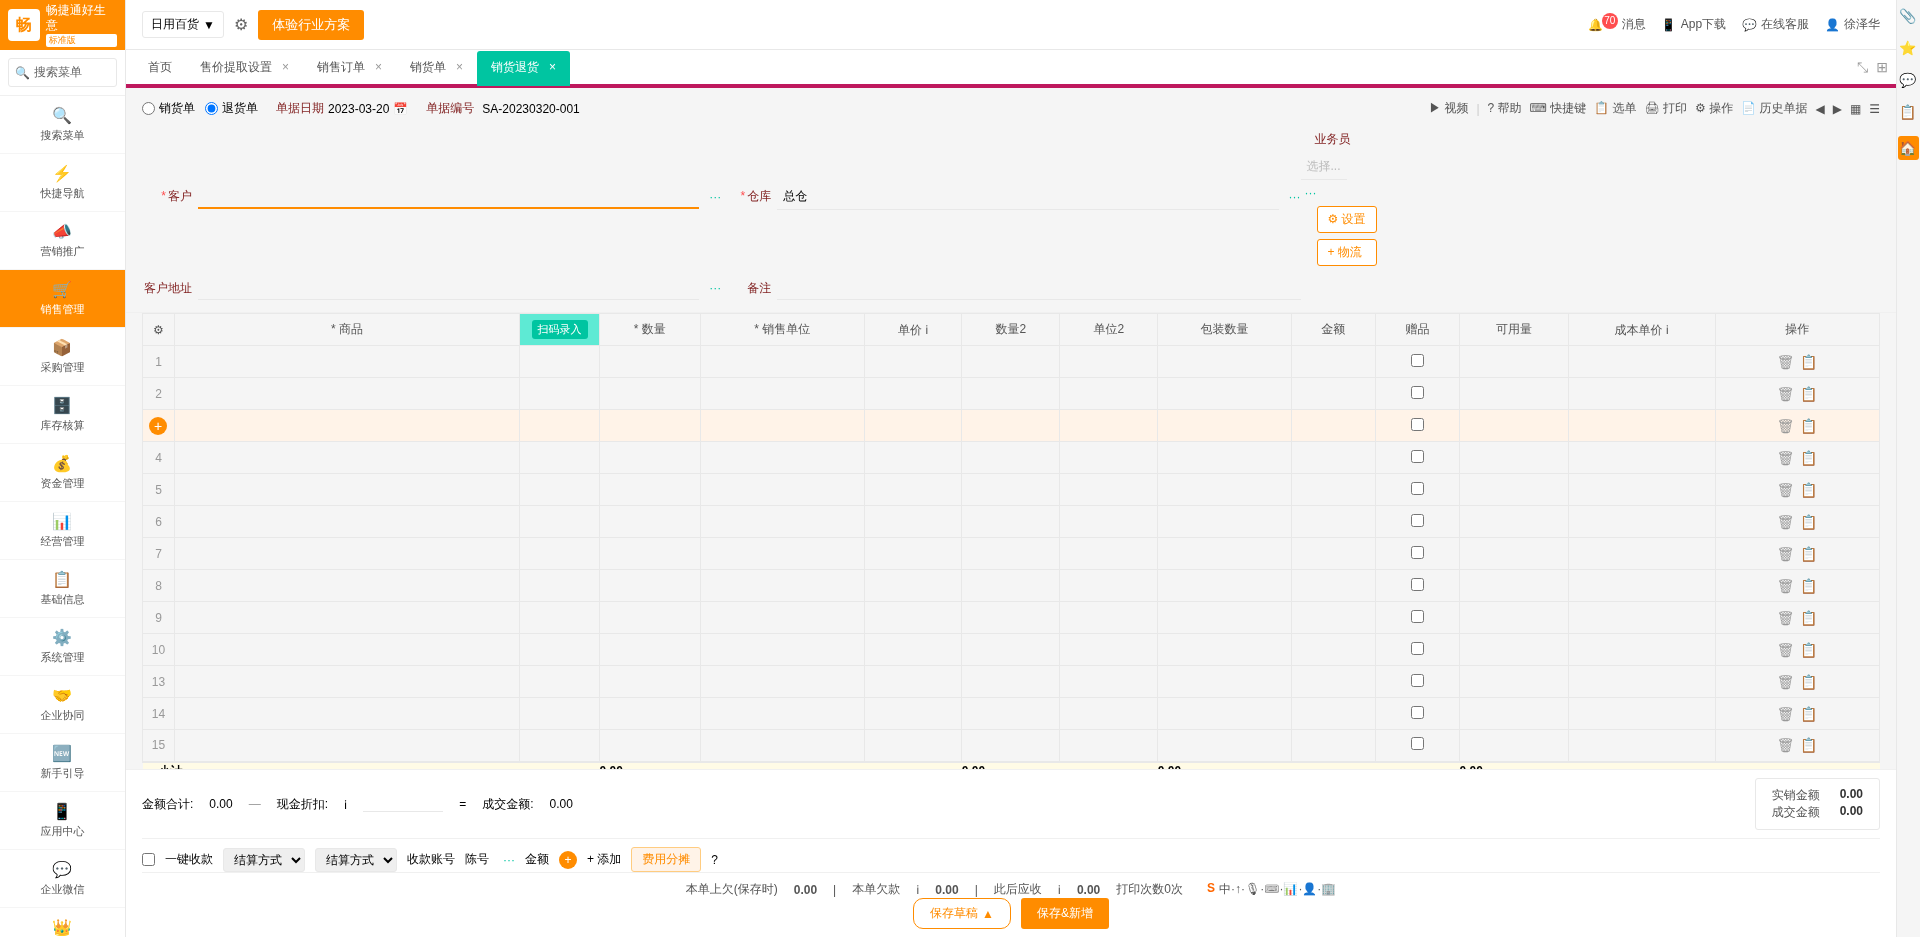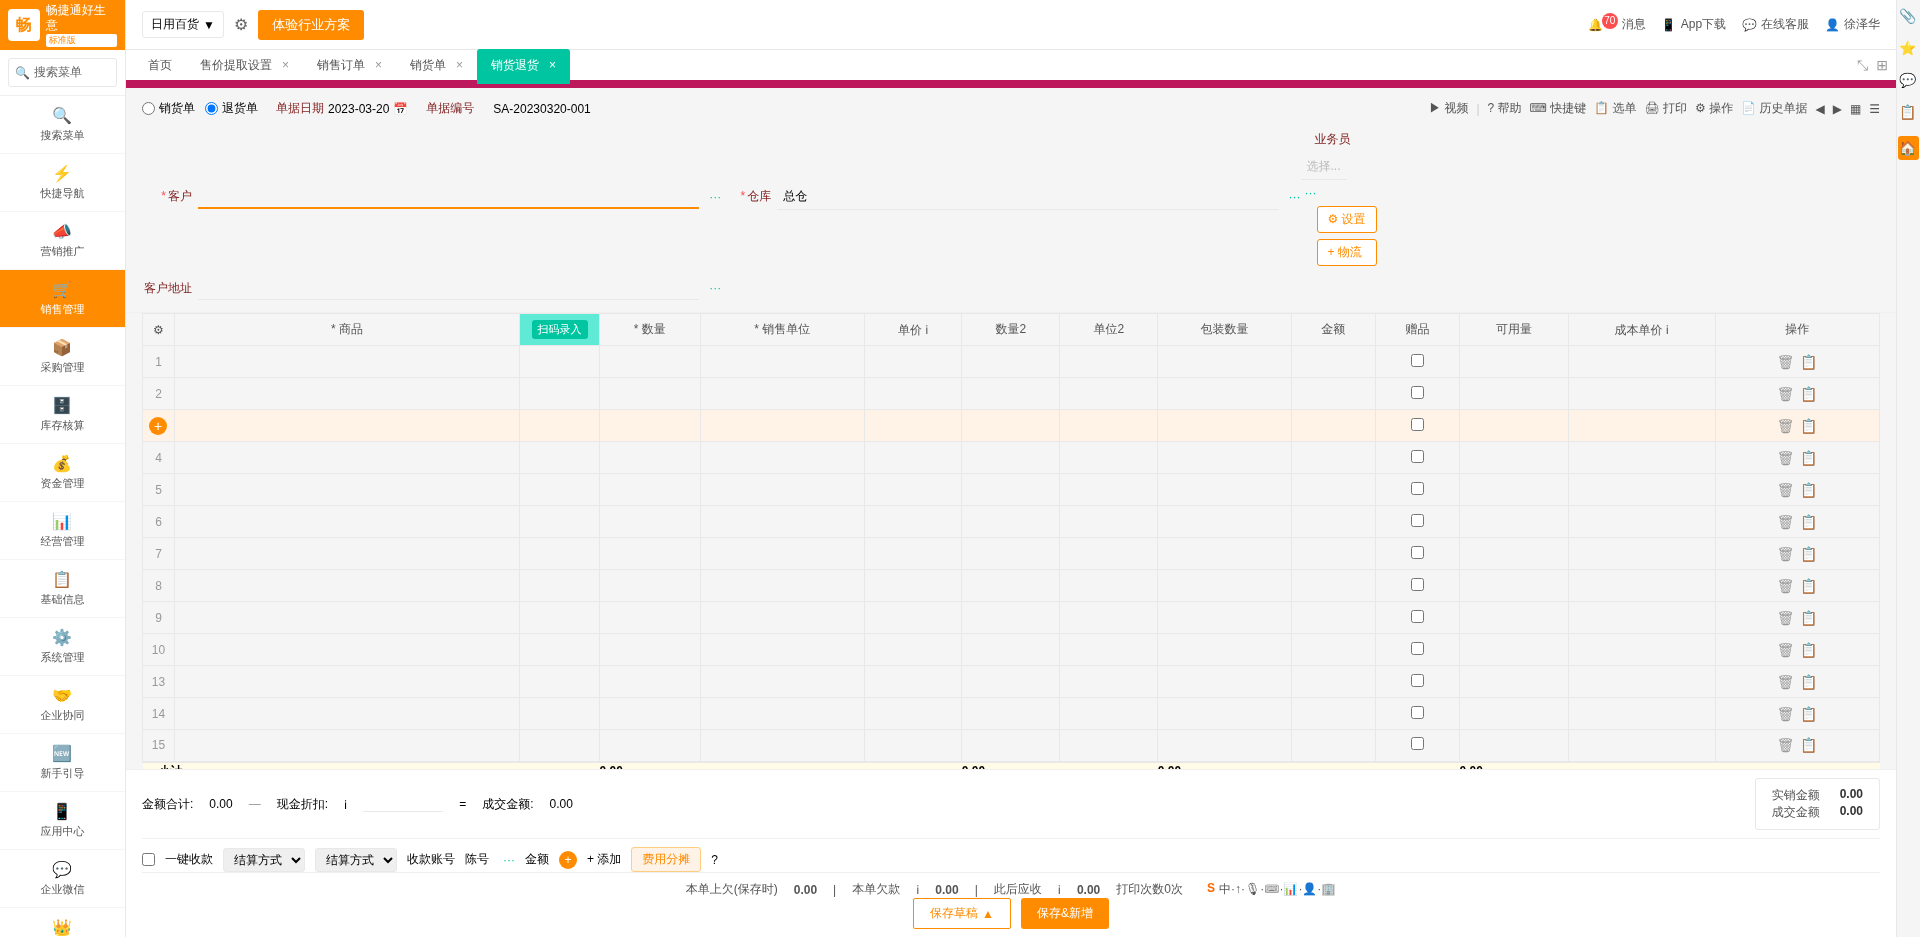--- a/index.html
+++ b/index.html
@@ -23,36 +23,36 @@
     .top-bar { background: #fff; height: 50px; display: flex; align-items: center; justify-content: space-between; padding: 0 16px; border-bottom: 1px solid #e8e8e8; flex-shrink: 0; }
     .top-bar-left { display: flex; align-items: center; gap: 10px; }
     .daily-select { display: flex; align-items: center; gap: 4px; border: 1px solid #e8e8e8; border-radius: 3px; padding: 4px 8px; cursor: pointer; }
     .gear-btn { border: none; background: none; cursor: pointer; color: #666; font-size: 16px; }
     .experience-btn { background: #ff8c00; color: #fff; border: none; border-radius: 3px; padding: 6px 14px; cursor: pointer; font-size: 13px; }
     .top-bar-right { display: flex; align-items: center; gap: 16px; color: #555; }
     .top-bar-right-item { display: flex; align-items: center; gap: 4px; cursor: pointer; }
     .notification-badge { background: #ff4d4f; color: #fff; border-radius: 50%; width: 16px; height: 16px; display: flex; align-items: center; justify-content: center; font-size: 10px; margin-left: -6px; margin-top: -8px; }
 
     
-    .tab-bar { background: #fff; display: flex; align-items: center; border-bottom: 8px solid #be185d; flex-shrink: 0; padding: 0 8px; height: 38px; justify-content: center; }
+    .tab-bar { background: #fff; display: flex; align-items: center; border-bottom: 4px solid #be185d; flex-shrink: 0; padding: 0 8px; height: 38px; justify-content: center; }
     .tab { padding: 8px 14px; cursor: pointer; color: #555; display: flex; align-items: center; gap: 6px; border-bottom: 2px solid transparent; margin-bottom: -2px; white-space: nowrap; }
     .tab.active { color: #fff; background: #00c5a1; border-radius: 3px 3px 0 0; }
     .tab .tab-close { color: #999; font-size: 12px; margin-left: 4px; }
     .tab.active .tab-close { color: #fff; }
     .tab-actions { margin-left: auto; display: flex; gap: 8px; }
     .tab-action-btn { background: none; border: none; cursor: pointer; color: #999; font-size: 14px; }
 
     
     .form-area { padding: 12px 16px; border-bottom: 1px solid #f0f0f0; }
     .form-toolbar { display: flex; align-items: center; justify-content: space-between; margin-bottom: 10px; }
     .form-toolbar-left { display: flex; align-items: center; gap: 16px; }
     .radio-group { display: flex; align-items: center; gap: 10px; }
     .radio-item { display: flex; align-items: center; gap: 4px; cursor: pointer; }
     .form-date { display: flex; align-items: center; gap: 4px; }
-    .form-number { display: flex; align-items: center; gap: 19px; }
+    .form-number { display: flex; align-items: center; gap: 8px; }
     .form-toolbar-right { display: flex; align-items: center; gap: 8px; color: #555; }
     .toolbar-link { display: flex; align-items: center; gap: 3px; cursor: pointer; color: #555; }
 
     .form-fields { display: flex; flex-wrap: wrap; gap: 10px 0; }
     .form-field { display: flex; align-items: center; gap: 6px; flex: 0 0 33.33%; }
     .field-label { color: #7f1d1d; min-width: 50px; text-align: right; flex-shrink: 0; }
     .field-label.required::before { content: '*'; color: #ff4d4f; margin-right: 2px; }
     .field-input { flex: 1; border-bottom: 1px solid #e8e8e8; padding: 4px 6px; min-height: 24px; display: flex; align-items: center; }
     .field-dots { color: #00c5a1; cursor: pointer; margin-left: 4px; }
     .action-btn-small { border: 1px solid #e8e8e8; background: #fff; border-radius: 3px; padding: 4px 10px; cursor: pointer; display: flex; align-items: center; gap: 3px; color: #555; }
@@ -73,21 +73,21 @@
     .scan-btn { background: #00c5a1; color: #fff; border: none; border-radius: 3px; padding: 2px 6px; cursor: pointer; font-size: 11px; }
     .total-row td { background: #fffbe6; font-weight: bold; border-top: 2px solid #e8e8e8; }
 
     
     .footer-area { border-top: 1px solid #f0f0f0; padding: 8px 16px; background: #fff; flex-shrink: 0; }
     .footer-summary { display: flex; align-items: center; gap: 16px; padding-bottom: 8px; border-bottom: 1px solid #f0f0f0; }
     .footer-payment { display: flex; align-items: center; gap: 10px; padding-top: 8px; }
     .footer-bottom { display: flex; align-items: center; justify-content: space-between; padding-top: 8px; border-top: 1px solid #f0f0f0; flex-direction: column; }
     .footer-bottom-left { display: flex; align-items: center; gap: 16px; color: #555; }
     .footer-bottom-right { display: flex; gap: 10px; }
-    .save-draft-btn { border: 1px solid #ff8c00; color: #ff8c00; background: #fff; border-radius: 2px; padding: 6px 16px; cursor: pointer; display: flex; align-items: center; gap: 4px; }
+    .save-draft-btn { border: 1px solid #ff8c00; color: #ff8c00; background: #fff; border-radius: 10px; padding: 6px 16px; cursor: pointer; display: flex; align-items: center; gap: 4px; }
     .save-new-btn { background: #ff8c00; color: #fff; border: none; border-radius: 3px; padding: 6px 16px; cursor: pointer; display: flex; align-items: center; gap: 4px; }
     .fee-btn { background: #fff3e8; color: #ff8c00; border: 1px solid #ffcc80; border-radius: 3px; padding: 3px 10px; cursor: pointer; }
     .amount-summary { margin-left: auto; background: #fff; border: 1px solid #e8e8e8; border-radius: 3px; padding: 8px 16px; }
     .amount-row { display: flex; justify-content: space-between; gap: 20px; }
     .amount-label { color: #555; }
     .amount-value { color: #333; font-weight: bold; }
     .dash-divider { color: #999; }
 
     
     .right-sidebar { width: 24px; background: #f5f5f5; display: flex; flex-direction: column; align-items: center; padding: 8px 0; gap: 16px; border-left: 1px solid #e8e8e8; }
@@ -306,20 +306,24 @@
           <div style="margin-left: 16px; display: flex; flex-direction: column; gap: 6px;">
             <button class="action-btn-small orange">⚙ 设置</button>
             <button class="action-btn-small orange">+ 物流</button>
           </div>
         </div>
 
         <div class="form-field" style="flex: 0 0 33.33%;">
           <span class="field-label">客户地址</span>
           <div class="field-input"></div>
           <span class="field-dots">···</span>
+        </div>
+        <div class="form-field" style="flex: 0 0 33.33%;">
+          <span class="field-label">备注</span>
+          <div class="field-input" style="flex:1;"></div>
         </div>
       </div>
     </div>
 
     <div class="table-area">
       <table class="data-table">
         <thead>
           <tr>
             <th style="width:32px;">⚙</th>
             <th style="min-width:160px;">* 商品</th>

